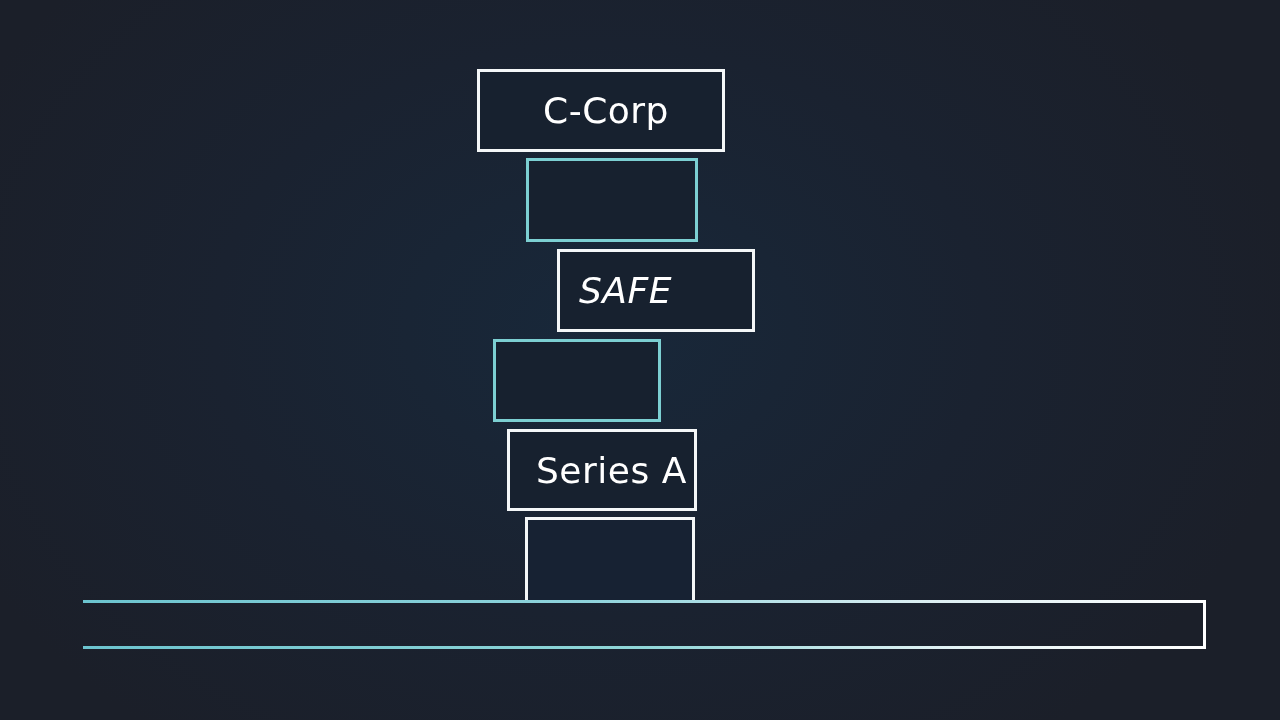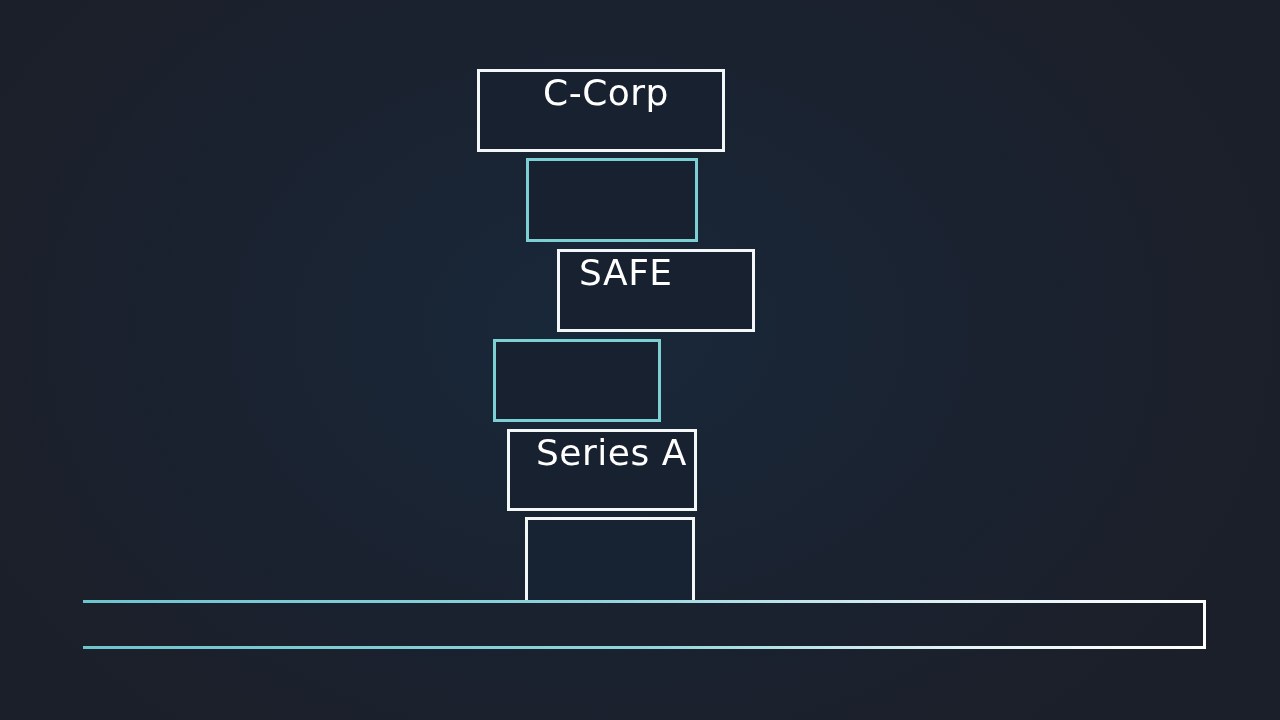--- a/index.html
+++ b/index.html
@@ -12,20 +12,21 @@
     body {
       position: relative;
       background: radial-gradient(ellipse 700px 520px at 600px 330px, #18283a 0%, #1a2230 55%, #1b1f29 100%);
       font-family: "DejaVu Sans", "Liberation Sans", sans-serif;
     }
     .block {
       position: absolute;
       box-sizing: border-box;
       background: #17212f;
       display: flex;
+      align-items: center;
       color: #ffffff;
       font-size: 36px;
       letter-spacing: 0.5px;
     }
     .block.white { border: 3px solid #f4f7f8; }
     .block.teal { border: 3px solid #7ccfd2; }
     .block.open-bottom { border-bottom: none; background: #172233; }
     .label { white-space: nowrap; }
 
     .base {
@@ -60,21 +61,21 @@
 <div>
 
   <div class="block white" style="left:477px; top:69px; width:248px; height:83px; padding-left:63px;">
     <span class="label">C-Corp</span>
   </div>
 
   <div class="block teal" style="left:526px; top:158px; width:172px; height:84px;">
     <span class="label"></span>
   </div>
 
-  <div class="block white" style="left:557px; top:249px; width:198px; height:83px; padding-left:19px;">
+  <div class="block white" style="left:557px; top:249px; width:198px; height:83px; padding-left:19px;font-style:italic;">
     <span class="label">SAFE</span>
   </div>
 
   <div class="block teal" style="left:493px; top:339px; width:168px; height:83px;">
     <span class="label"></span>
   </div>
 
   <div class="block white" style="left:507px; top:429px; width:190px; height:82px; padding-left:26px;">
     <span class="label">Series A</span>
   </div>

